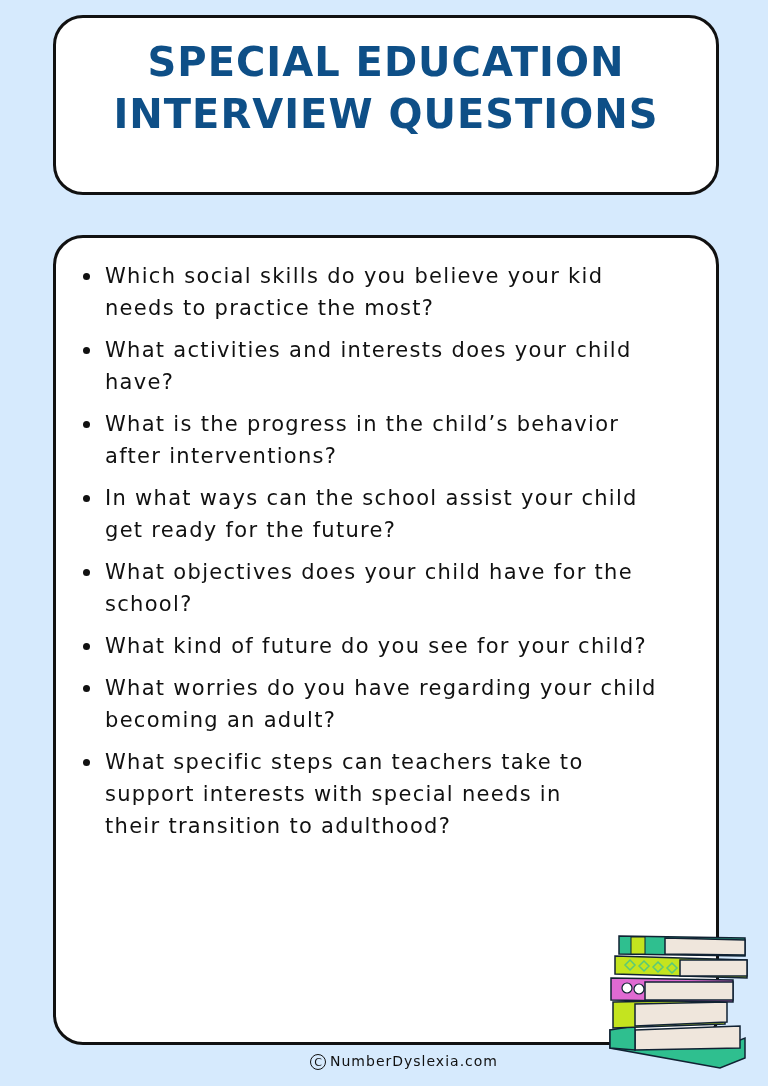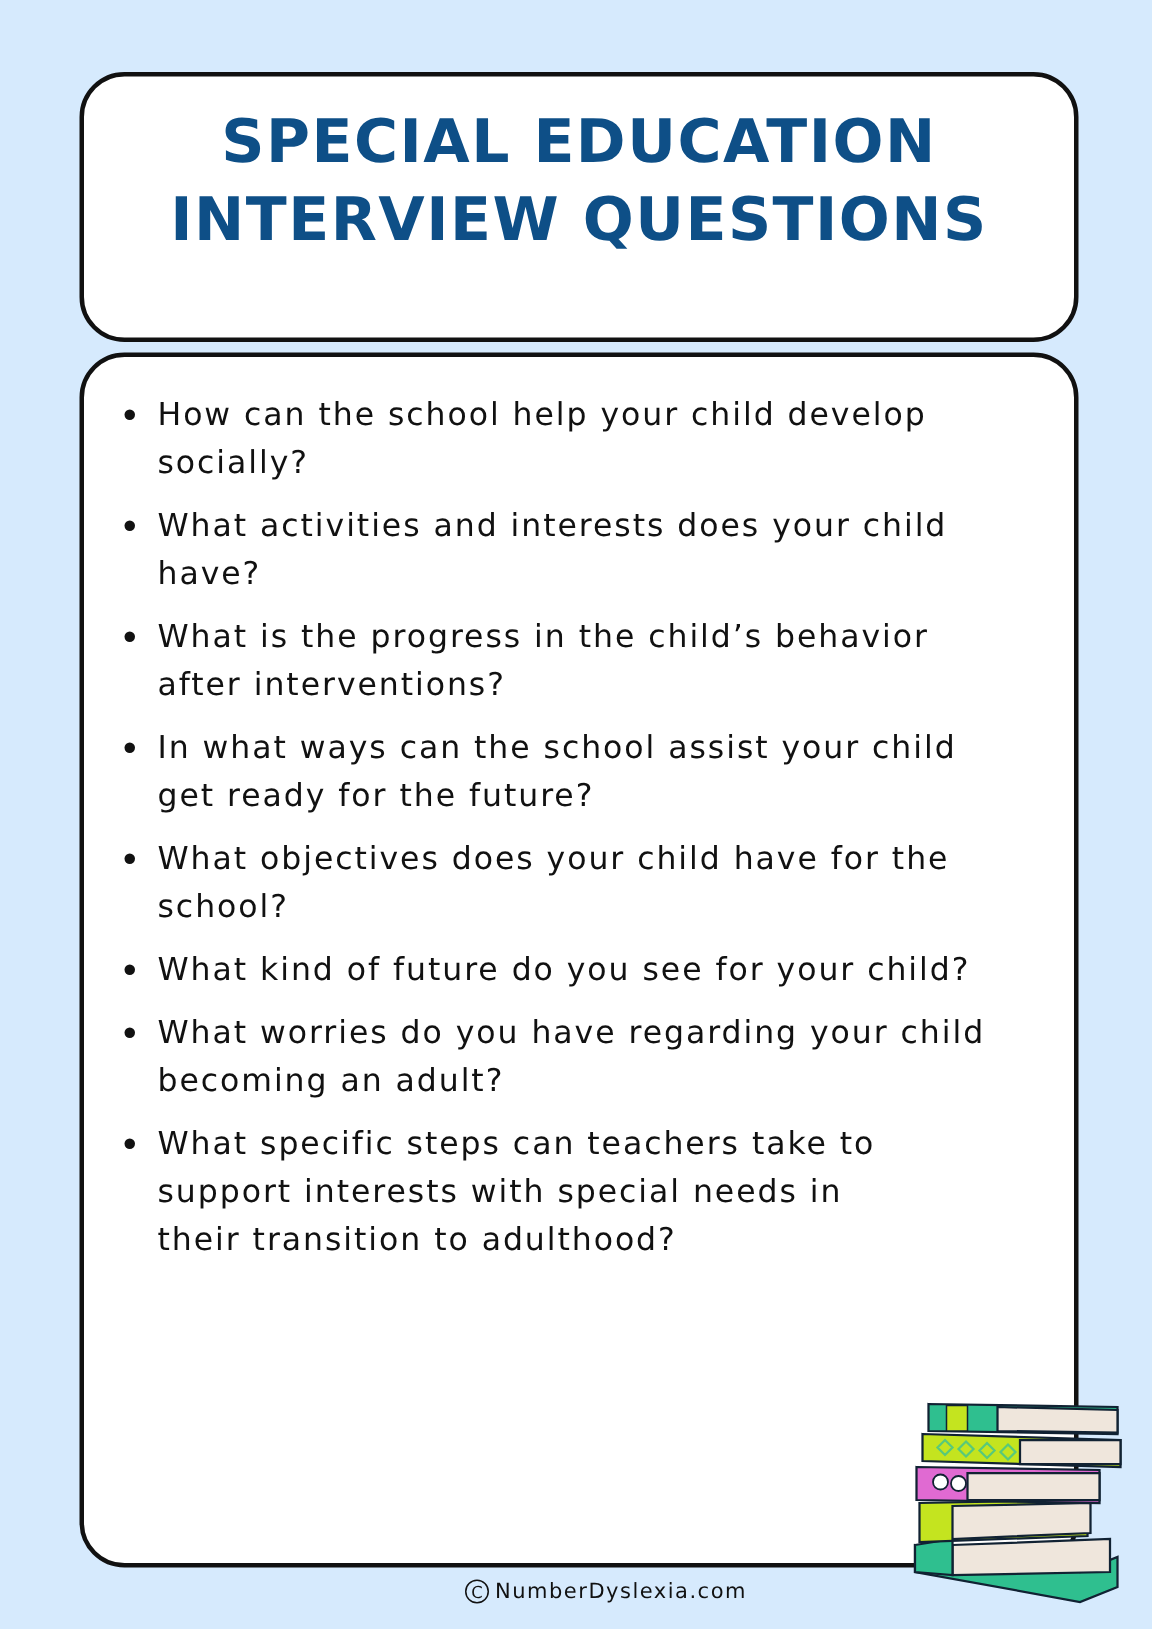--- a/index.html
+++ b/index.html
@@ -3,21 +3,21 @@
 <meta charset="utf-8">
 <style>
   html, body { margin: 0; padding: 0; }
   body {
     width: 768px; height: 1086px; overflow: hidden;
     background: #d6eafd;
     font-family: "DejaVu Sans", sans-serif;
     position: relative;
   }
   .title-card {
-    position: absolute; left: 53px; top: 48px; width: 666px; height: 180px;
+    position: absolute; left: 53px; top: 15px; width: 666px; height: 180px;
     background: #ffffff; border: 3px solid #111; border-radius: 30px;
     box-sizing: border-box; text-align: center;
   }
   .title-line {
     font-family: "DejaVu Sans", sans-serif; font-weight: bold;
     color: #0e4f87; font-size: 40px; letter-spacing: 1px; line-height: 52px;
   }
   .title-line.l1 { margin-top: 18px; }
   .subtitle {
     font-family: "DejaVu Sans", sans-serif; color: #111; font-size: 30px;
@@ -60,21 +60,21 @@
 
 <div class="title-card">
   <div class="title-line l1">SPECIAL EDUCATION</div>
   <div class="title-line">INTERVIEW QUESTIONS</div>
 </div>
 
 <div class="list-card">
   <ul class="questions">
     <li>
         <span class="bullet"></span>
-        <span class="q-text">How can the school help your child develop socially?</span>
+        <span class="q-text">Which social skills do you believe your kid needs to practice the most?</span>
       </li>
     <li>
         <span class="bullet"></span>
         <span class="q-text">What activities and interests does your child have?</span>
       </li>
     <li>
         <span class="bullet"></span>
         <span class="q-text">What is the progress in the child’s behavior after interventions?</span>
       </li>
     <li>

